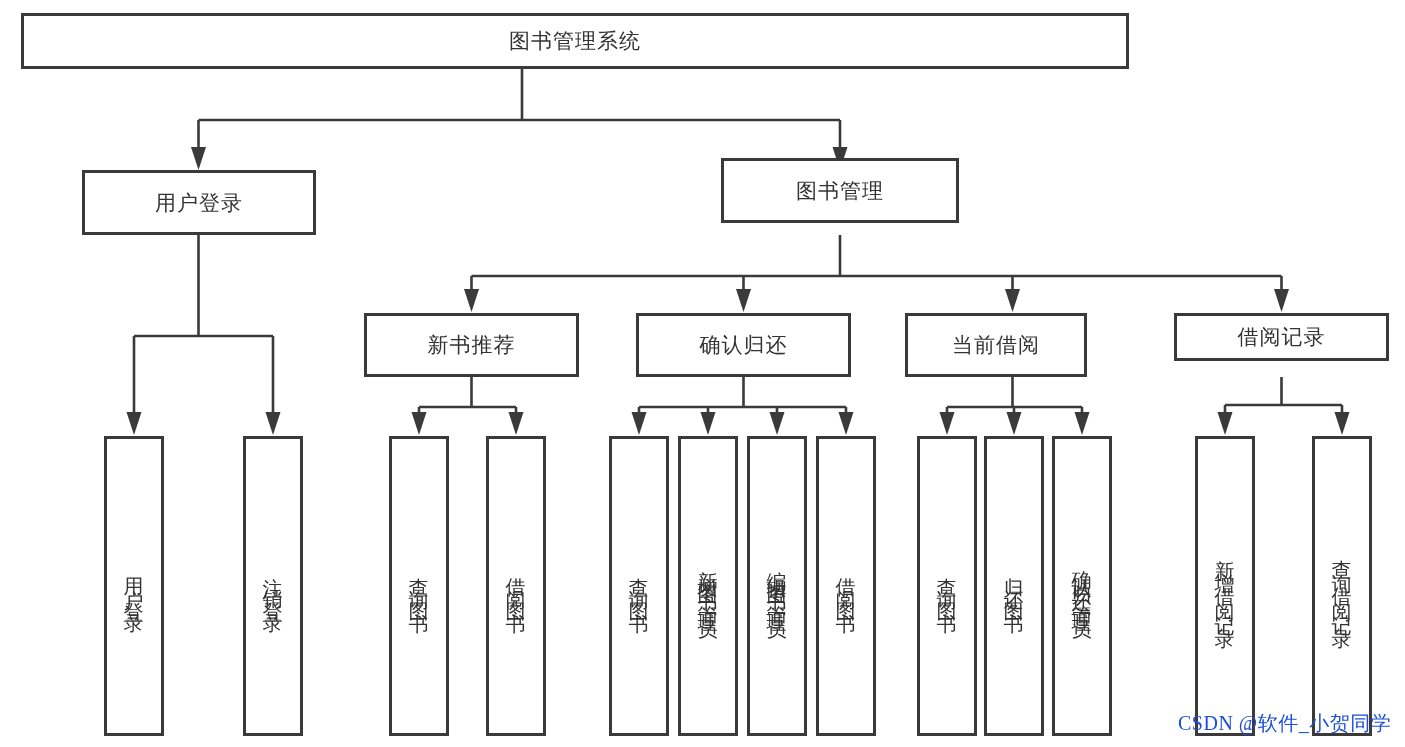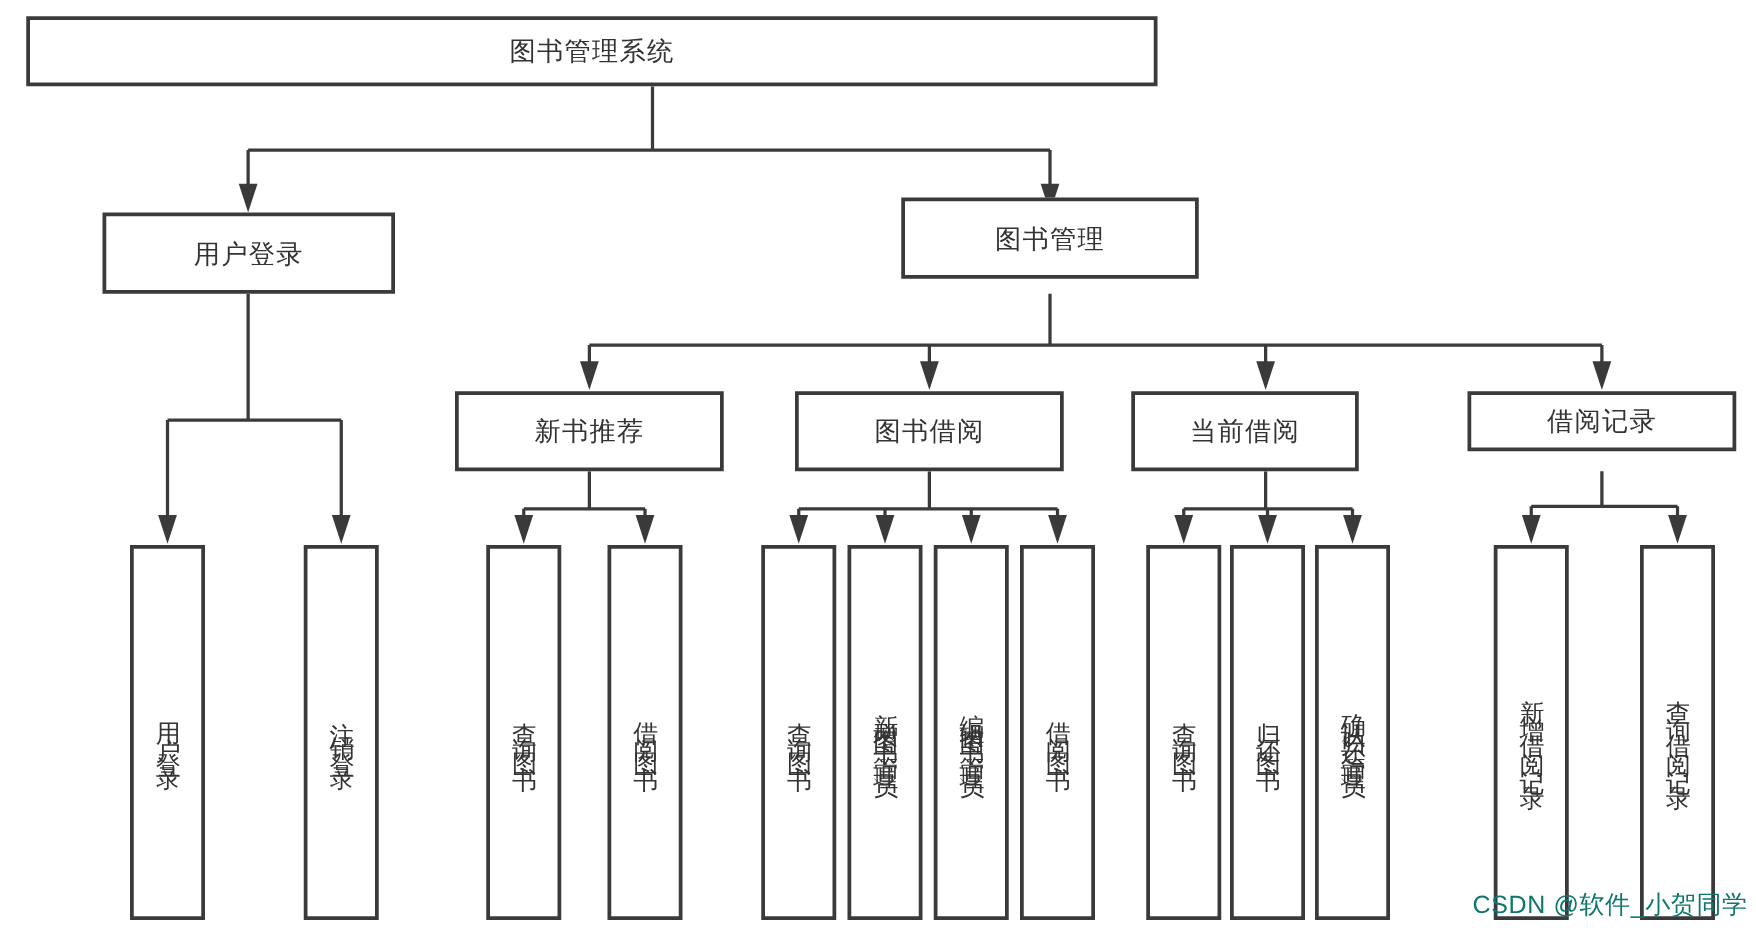--- a/index.html
+++ b/index.html
@@ -47,24 +47,25 @@
     white-space: nowrap;
   }
   .v4 { letter-spacing: 12px; }
   .v6 { letter-spacing: 14px; }
   .v9 { letter-spacing: 7px; }
   #watermark {
     position: absolute;
     left: 1178px;
     top: 710px;
     font-size: 20px;
-    color: #0f766e;
+    color: #1d4ed8;
     letter-spacing: 0.5px;
     white-space: nowrap;
     z-index: 5;
+    font-family: Liberation Serif, serif;
   }
 </style>
 </head>
 <body>
 
 <div id="stage">
 
   <svg id="connectors" viewBox="0 0 1405 747" xmlns="http://www.w3.org/2000/svg">
 
     <path d="M522 69 V120 M198.5 120 H840
@@ -98,36 +99,36 @@
       <polygon points="769.5,412 784.5,412 777,435"></polygon>
       <polygon points="838.5,412 853.5,412 846,435"></polygon>
       <polygon points="939.5,412 954.5,412 947,435"></polygon>
       <polygon points="1006.5,412 1021.5,412 1014,435"></polygon>
       <polygon points="1074.5,412 1089.5,412 1082,435"></polygon>
       <polygon points="1217.5,412 1232.5,412 1225,435"></polygon>
       <polygon points="1334.5,412 1349.5,412 1342,435"></polygon>
     </g>
   </svg>
 
-  <div class="box" style="left:21px; top:13px; width:905px; height:56px;">
+  <div class="box" style="left:21px; top:13px; width:1108px; height:56px;">
     <span class="hlabel">图书管理系统</span>
   </div>
 
   <div class="box" style="left:82px; top:170px; width:234px; height:65px;">
     <span class="hlabel">用户登录</span>
   </div>
   <div class="box" style="left:721px; top:158px; width:238px; height:65px;text-align:center;">
     <span class="hlabel">图书管理</span>
   </div>
 
   <div class="box" style="left:364px; top:313px; width:215px; height:64px;">
     <span class="hlabel">新书推荐</span>
   </div>
   <div class="box" style="left:636px; top:313px; width:215px; height:64px;">
-    <span class="hlabel">图书借阅</span>
+    <span class="hlabel">确认归还</span>
   </div>
   <div class="box" style="left:905px; top:313px; width:182px; height:64px;">
     <span class="hlabel">当前借阅</span>
   </div>
   <div class="box" style="left:1174px; top:313px; width:215px; height:48px;">
     <span class="hlabel">借阅记录</span>
   </div>
 
   <div class="box" style="left:104px; top:436px; width:60px; height:300px;">
     <span class="vlabel v4">用户登录</span>

